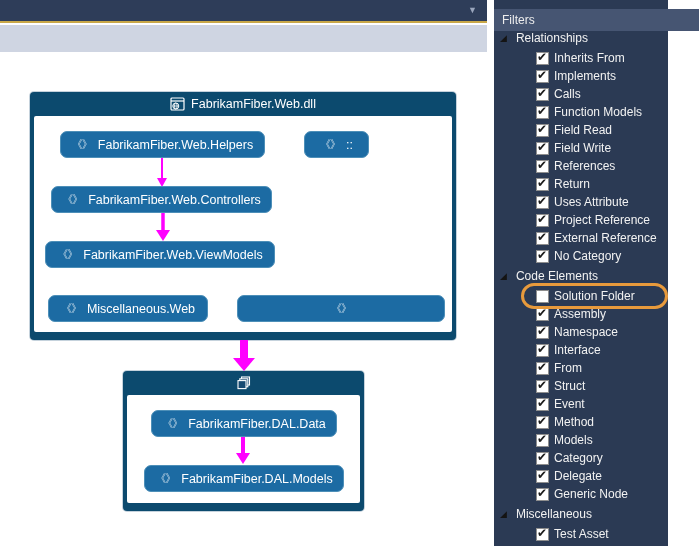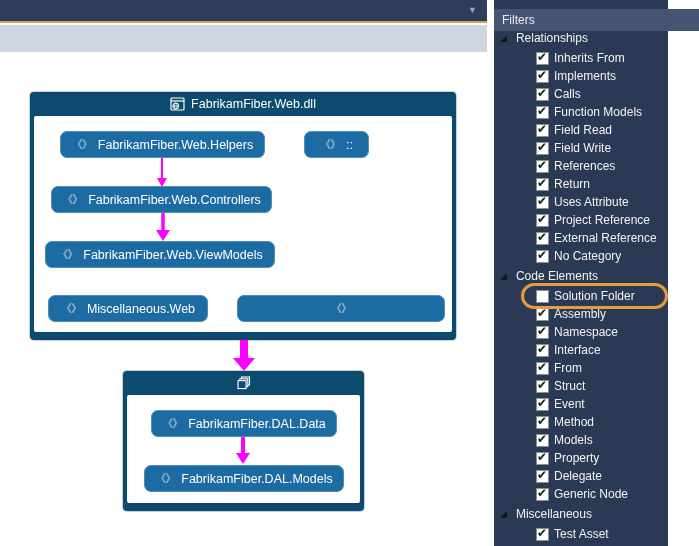--- a/index.html
+++ b/index.html
@@ -279,21 +279,21 @@
         <div class="fitem">
           <span class="cb">
             <span class="mark">✔</span>
           </span>
           <span>Models</span>
         </div>
         <div class="fitem">
           <span class="cb">
             <span class="mark">✔</span>
           </span>
-          <span>Property</span>
+          <span>Category</span>
         </div>
         <div class="fitem">
           <span class="cb">
             <span class="mark">✔</span>
           </span>
           <span>Delegate</span>
         </div>
         <div class="fitem">
           <span class="cb">
             <span class="mark">✔</span>

